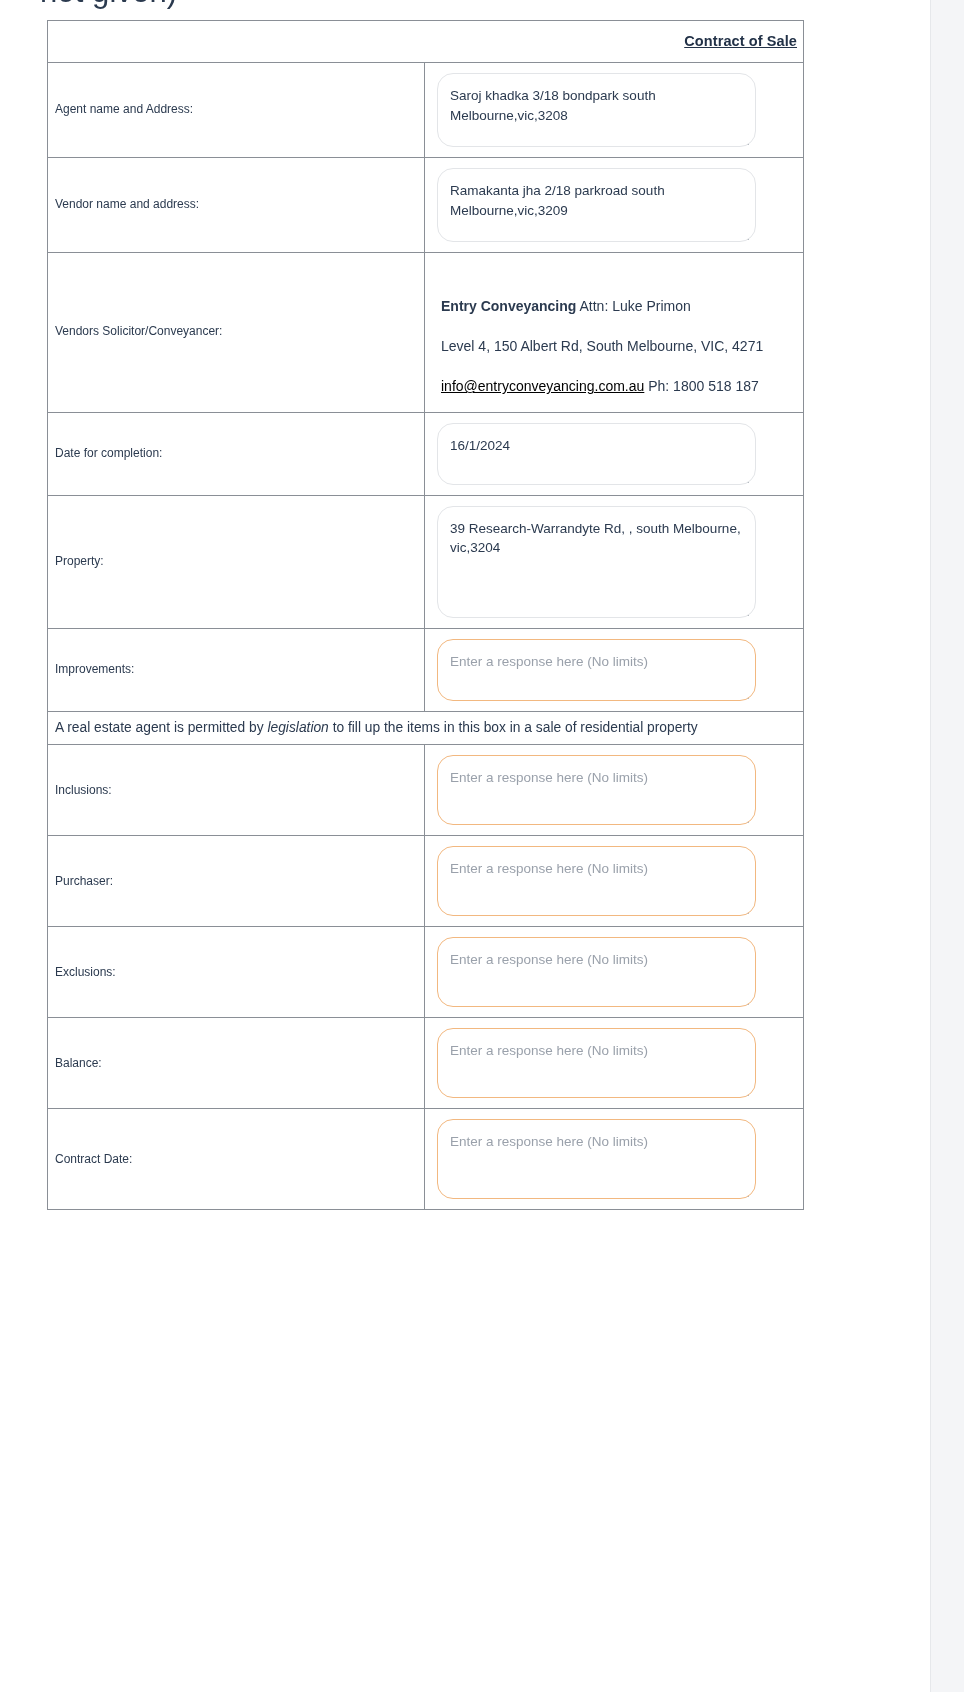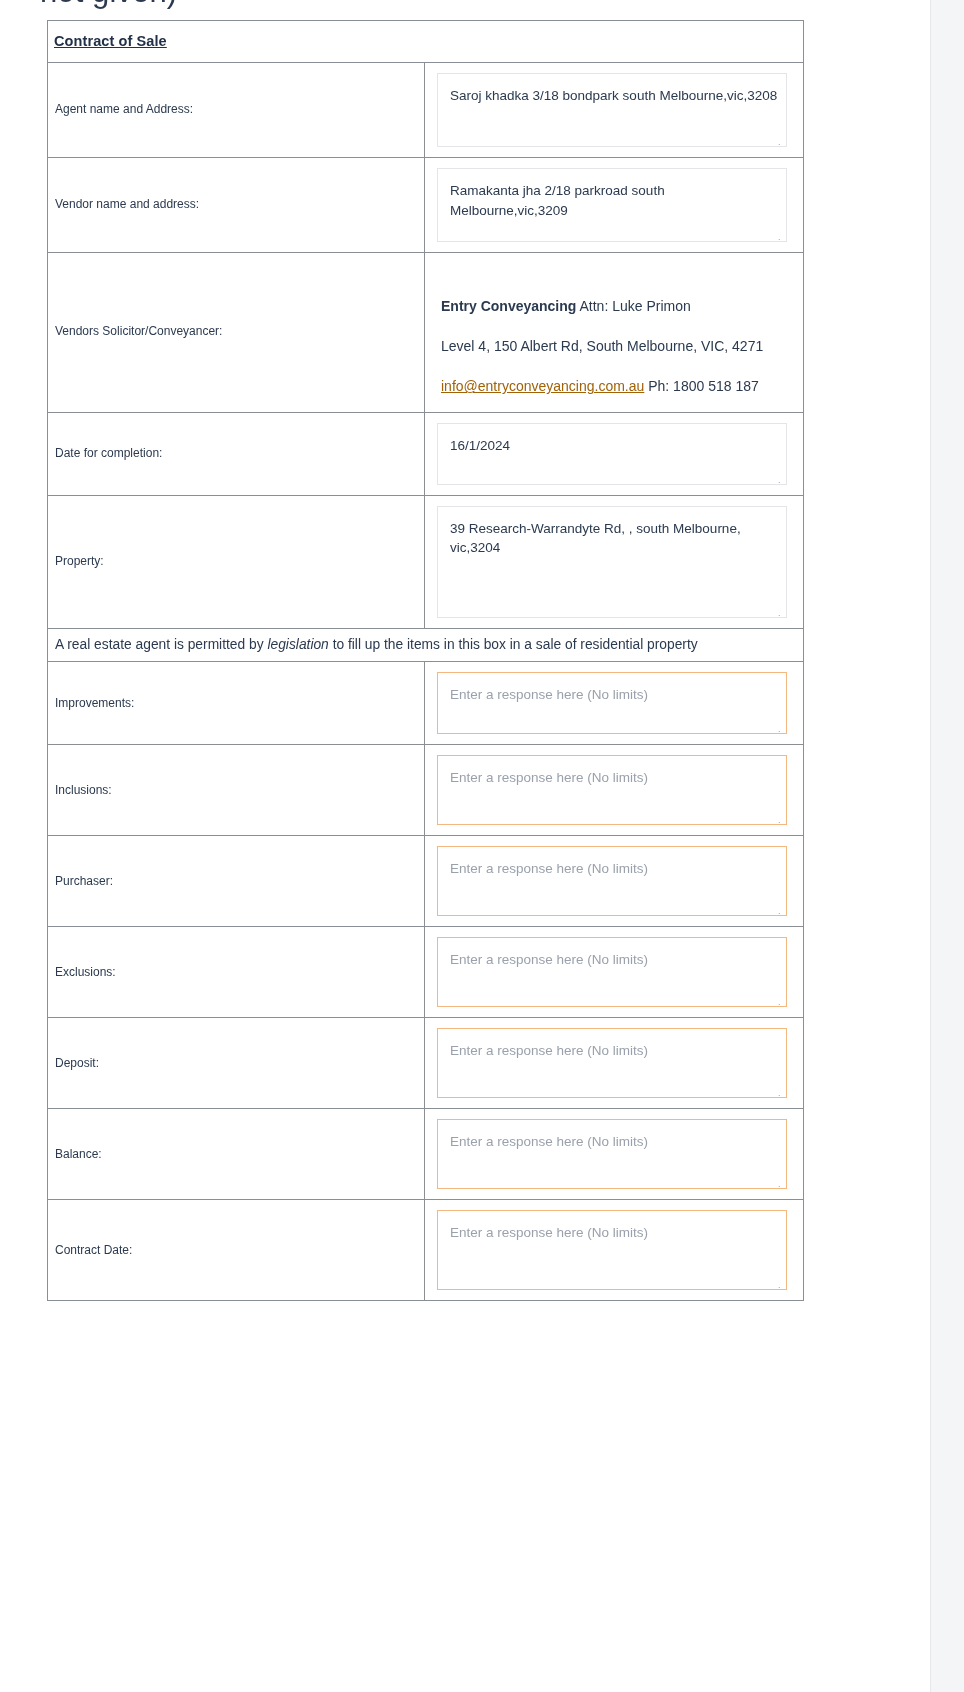--- a/index.html
+++ b/index.html
@@ -58,21 +58,21 @@
     table-layout: fixed;
   }
   .contract-table td {
     border: 1px solid #8a8f96;
     padding: 0;
     vertical-align: middle;
     background: #ffffff;
   }
 
   .title-cell {
-    text-align: left;
+    text-align: right;
     padding: 11px 6px 12px 6px !important;
   }
   .title-text {
     font-size: 14.5px;
     font-weight: 700;
     color: #223147;
     text-decoration: underline;
     letter-spacing: 0.1px;
   }
 
@@ -88,22 +88,22 @@
   }
 
   .field-cell {
     width: 379px;
     padding: 10px 12px 10px 12px !important;
   }
 
   
   .ta {
     position: relative;
-    width: 350px;
-    border-radius: 0;
+    width: 319px;
+    border-radius: 16px;
     background: #ffffff;
     font-size: 13.5px;
     line-height: 1.45;
     color: #2b3a4f;
     padding: 12px 4px 14px 12px;
     display: block;
   }
   .ta.filled {
     border: 1px solid #e3e5e8;
     color: #2b3a4f;
@@ -135,21 +135,21 @@
     color: #2b3a4f;
     margin-top: 28px;
   }
   .solicitor-line {
     margin: 0 0 22px 0;
     line-height: 1.3;
   }
   .solicitor-line:last-child { margin-bottom: 0; }
   .sol-strong { font-weight: 700; }
   .sol-link {
-    color: #a16207;
+    color: #000000;
     text-decoration: underline;
   }
 
   
   .note-cell {
     padding: 7px 0 8px 7px !important;
   }
   .note-text {
     font-size: 13.8px;
     color: #2b3a4f;
@@ -233,39 +233,39 @@
         </td>
         <td class="field-cell">
           <div class="ta filled ta-h112">
             <span>39 Research-Warrandyte Rd, , south Melbourne, vic,3204</span>
             <span class="resize-dot">.</span>
           </div>
         </td>
       </tr>
 
       <tr>
+        <td class="label-cell">
+          <div class="label-text">Improvements:</div>
+        </td>
+        <td class="field-cell">
+          <div class="ta empty ta-h62">
+            <span>Enter a response here (No limits)</span>
+            <span class="resize-dot">.</span>
+          </div>
+        </td>
+      </tr>
+
+      <tr>
         <td class="note-cell" colspan="2">
           <div class="note-text"><span>A real estate agent is permitted by </span><span class="note-em">legislation</span><span> to fill up the items in this box in a sale of residential property</span></div>
         </td>
       </tr>
 
       <tr>
         <td class="label-cell">
-          <div class="label-text">Improvements:</div>
-        </td>
-        <td class="field-cell">
-          <div class="ta empty ta-h62">
-            <span>Enter a response here (No limits)</span>
-            <span class="resize-dot">.</span>
-          </div>
-        </td>
-      </tr>
-
-      <tr>
-        <td class="label-cell">
           <div class="label-text">Inclusions:</div>
         </td>
         <td class="field-cell">
           <div class="ta empty ta-h70">
             <span>Enter a response here (No limits)</span>
             <span class="resize-dot">.</span>
           </div>
         </td>
       </tr>
 
@@ -288,31 +288,20 @@
         <td class="field-cell">
           <div class="ta empty ta-h70">
             <span>Enter a response here (No limits)</span>
             <span class="resize-dot">.</span>
           </div>
         </td>
       </tr>
 
 
 
-      <tr>
-        <td class="label-cell">
-          <div class="label-text">Deposit:</div>
-        </td>
-        <td class="field-cell">
-          <div class="ta empty ta-h70">
-            <span>Enter a response here (No limits)</span>
-            <span class="resize-dot">.</span>
-          </div>
-        </td>
-      </tr>
 
       <tr>
         <td class="label-cell">
           <div class="label-text">Balance:</div>
         </td>
         <td class="field-cell">
           <div class="ta empty ta-h70">
             <span>Enter a response here (No limits)</span>
             <span class="resize-dot">.</span>
           </div>

